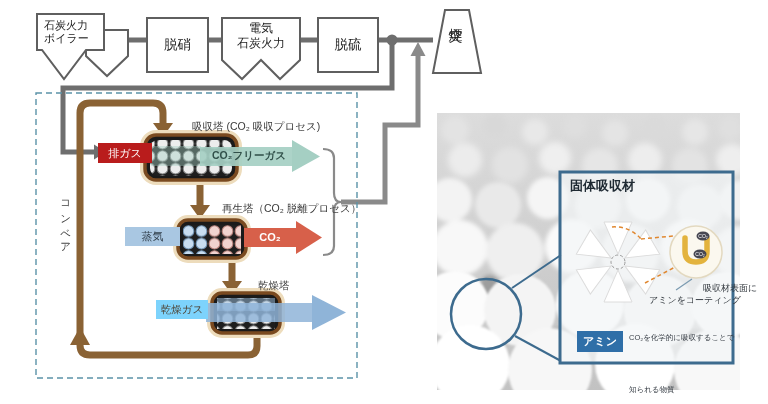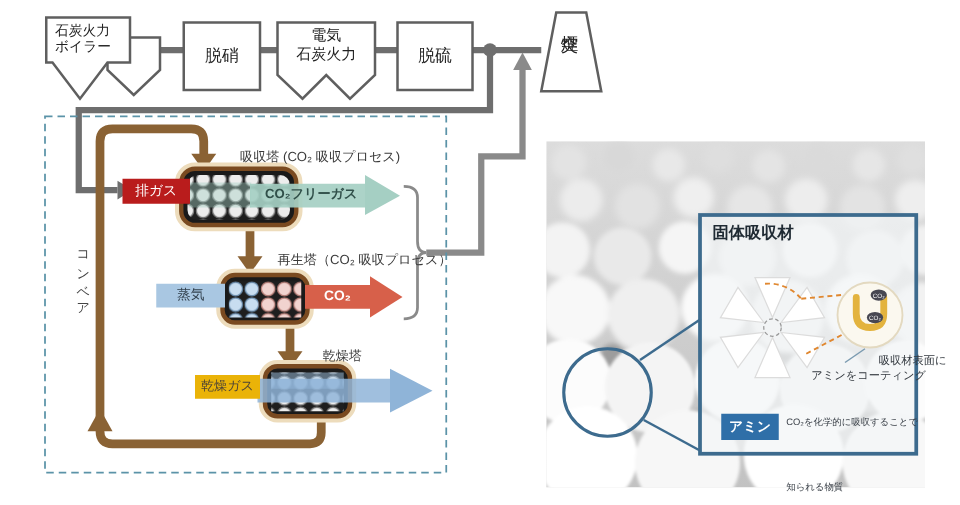--- a/index.html
+++ b/index.html
@@ -216,26 +216,26 @@
 <div class="lbl box-lbl" style="left:147px;top:37px;width:61px;">脱硝</div>
 <div class="lbl box-lbl" style="left:222px;top:22px;width:78px;font-size:12px;">電気</div>
 <div class="lbl box-lbl" style="left:222px;top:37px;width:78px;font-size:12px;">石炭火力</div>
 <div class="lbl box-lbl" style="left:318px;top:37px;width:60px;">脱硫</div>
 <div class="lbl vert" style="left:448px;top:17px;height:52px;font-size:14px;">煙突</div>
 
 <div class="lbl small-lbl" style="left:176px;top:120px;">吸収塔 (CO₂ 吸収プロセス)</div>
 <div class="lbl pill" style="left:98px;top:143px;width:54px;height:20px;background:#b91c1c;color:#fff;">排ガス</div>
 <div class="lbl" style="left:212px;top:149px;font-size:10.5px;font-weight:bold;color:#31504a;">CO₂フリーガス</div>
 
-<div class="lbl small-lbl" style="left:206px;top:202px;">再生塔（CO₂ 吸収プロセス）</div>
+<div class="lbl small-lbl" style="left:206px;top:202px;">再生塔（CO₂ 脱離プロセス）</div>
 <div class="lbl pill" style="left:125px;top:227px;width:55px;height:19px;color:#33414e;">蒸気</div>
 <div class="lbl pill" style="left:248px;top:228px;width:44px;height:19px;color:#fff;font-weight:bold;">CO₂</div>
 
 <div class="lbl small-lbl" style="left:242px;top:279px;">乾燥塔</div>
-<div class="lbl pill" style="left:156px;top:300px;width:52px;height:19px;background:#eab308;color:#4e4436;font-size:10.5px;">乾燥ガス</div>
+<div class="lbl pill" style="left:156px;top:300px;width:52px;height:19px;background:#7dd3fc;color:#4e4436;font-size:10.5px;">乾燥ガス</div>
 
 <div class="lbl vert" style="left:60px;top:193px;height:64px;font-size:10.5px;color:#444;letter-spacing:2px;">コンベア</div>
 
 <div class="lbl photo-title" style="left:570px;top:179px;">固体吸収材</div>
 <div class="lbl tiny" style="left:655px;top:283px;padding-left:48px;">吸収材表面に</div>
 <div class="lbl tiny" style="left:649px;top:295px;">アミンをコーティング</div>
 <div class="amine">アミン</div>
 <div class="lbl tinier" style="left:629px;top:334px;">CO₂を化学的に吸収することで</div>
 <div class="lbl tinier" style="left:629px;top:344px;margin-top:42px;">知られる物質</div>
 

